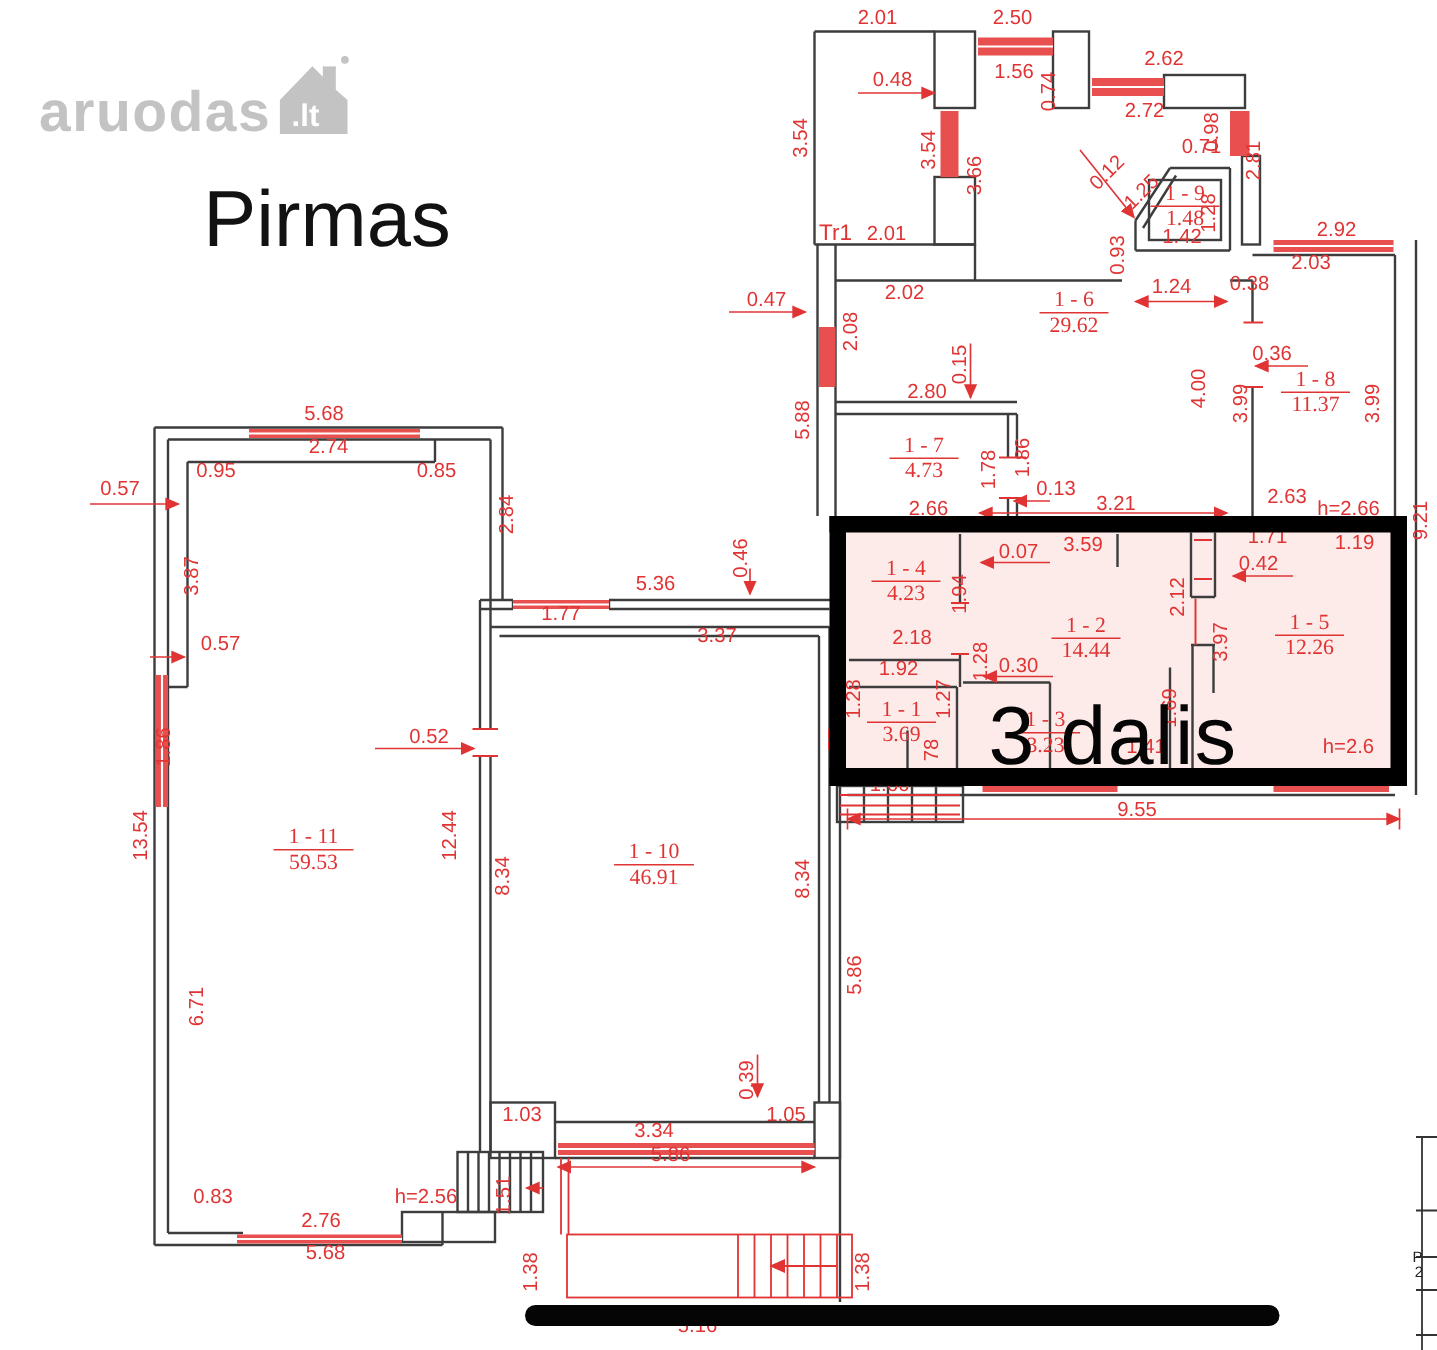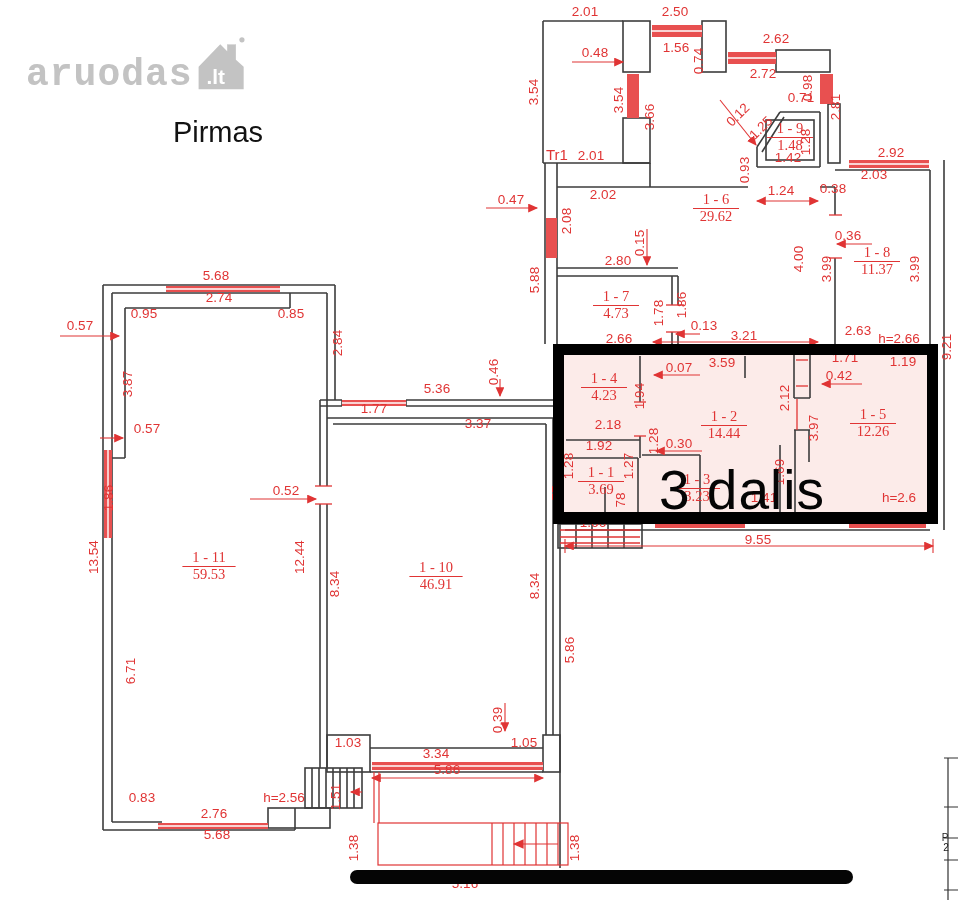--- a/index.html
+++ b/index.html
@@ -1,23 +1,23 @@
 <!DOCTYPE html>
 <html><head>
 <meta charset="utf-8">
 <style>
   html,body{margin:0;padding:0;background:#fff;}
   .canvas{position:relative;width:958px;height:900px;background:#ffffff;overflow:hidden;
           font-family:"Liberation Sans",sans-serif;}
   .logo{position:absolute;left:26px;top:36px;display:flex;align-items:flex-end;gap:3px;}
   .logo-text{font-size:38px;font-weight:bold;color:#c3c3c3;letter-spacing:1px;line-height:1;
-             font-family:Liberation Mono, monospace;}
+             font-family:Liberation Sans, sans-serif;}
   .logo-house{width:52px;height:58px;display:block;}
   .main-title{position:absolute;left:106px;top:114px;width:224px;text-align:center;
-              font-size:29px;color:#121212;line-height:1.26;font-family:"Liberation Sans",sans-serif;}
+              font-size:53px;color:#121212;line-height:1.26;font-family:"Liberation Sans",sans-serif;}
   .highlight-text{position:absolute;left:659px;top:458px;font-size:55px;color:#050505;
                   font-family:"Liberation Sans",sans-serif;letter-spacing:1px;white-space:nowrap;}
   svg text{font-family:"Liberation Sans",sans-serif;}
   svg .roomtxt{font-family:"Liberation Serif",serif;}
 </style>
 </head>
 <body>
 
 <div class="canvas">
 

